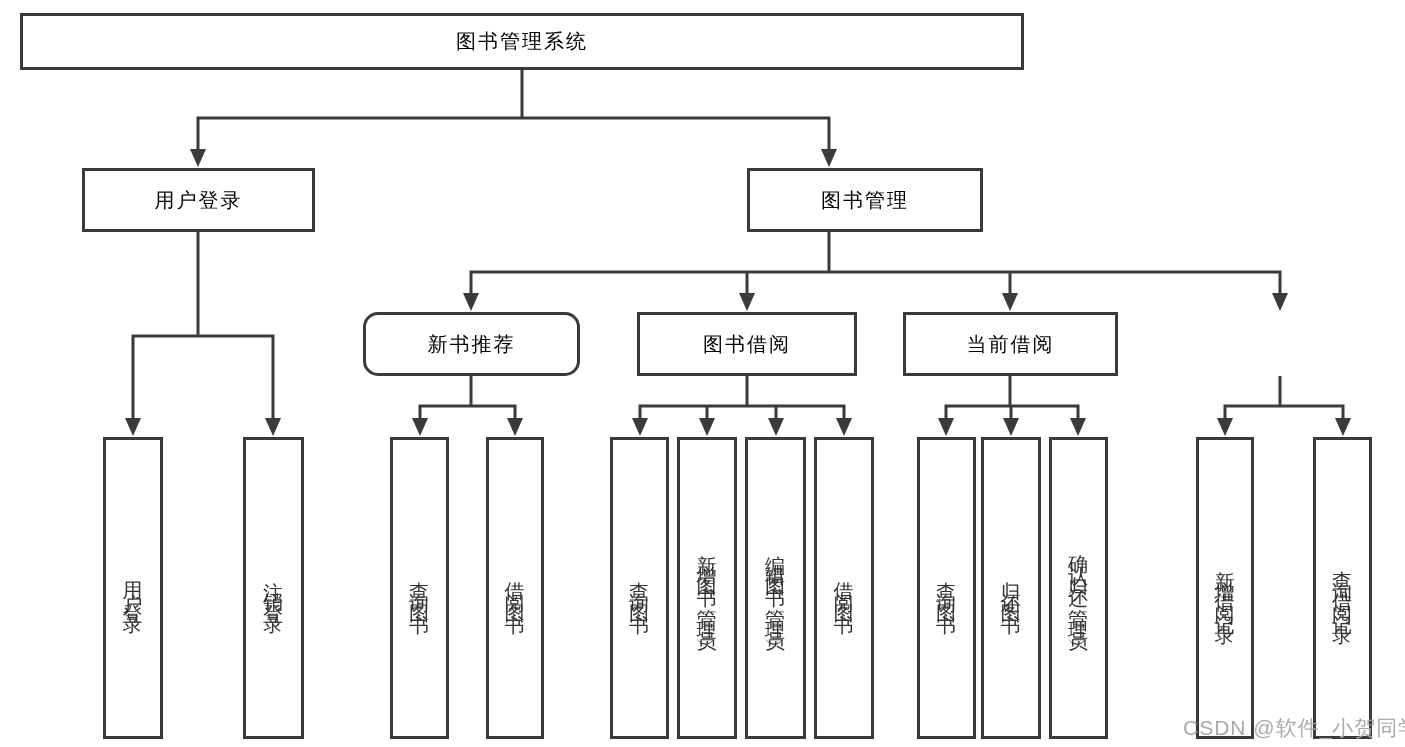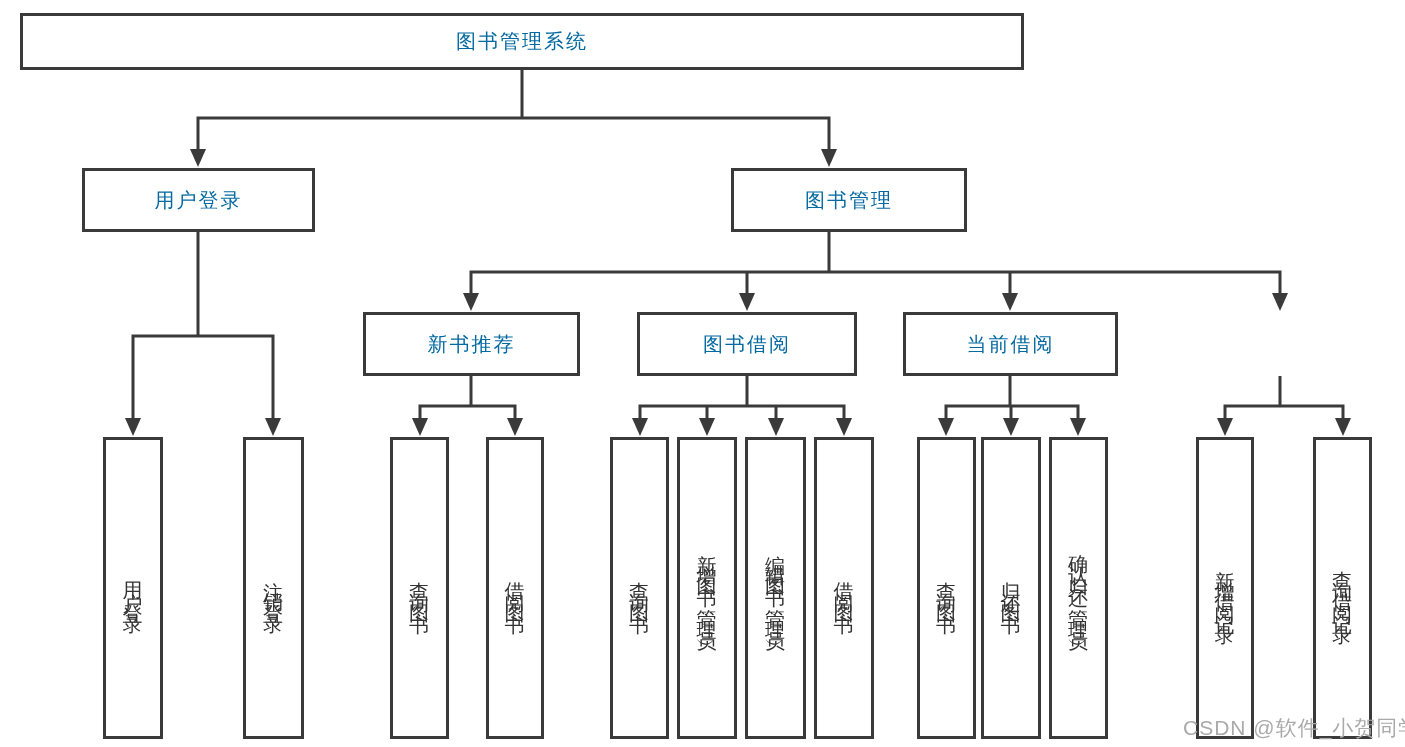--- a/index.html
+++ b/index.html
@@ -23,21 +23,21 @@
   }
   .hbox {
     position: absolute;
     box-sizing: border-box;
     border: 3px solid #3a3a3a;
     background: #ffffff;
     display: flex;
     align-items: center;
     justify-content: center;
     font-size: 20px;
-    color: #0369a1;
+    color: #000000;
     letter-spacing: 2px;
     white-space: nowrap;
   }
   .vbox {
     position: absolute;
     box-sizing: border-box;
     border: 3px solid #3a3a3a;
     background: #ffffff;
     top: 437px;
     height: 302px;
@@ -110,23 +110,23 @@
       <polygon points="1070,418 1086,418 1078,436"></polygon>
 
       <polygon points="1217,418 1233,418 1225,436"></polygon>
       <polygon points="1335,418 1351,418 1343,436"></polygon>
     </g>
   </svg>
 
   <div class="hbox" style="left:20px; top:13px; width:1004px; height:57px;">图书管理系统</div>
 
   <div class="hbox" style="left:82px; top:168px; width:233px; height:64px;">用户登录</div>
-  <div class="hbox" style="left:731px; top:168px; width:236px; height:64px;">图书管理</div>
+  <div class="hbox" style="left:747px; top:168px; width:236px; height:64px;">图书管理</div>
 
-  <div class="hbox" style="left:363px; top:312px; width:217px; height:64px;">新书推荐</div>
+  <div class="hbox" style="left:363px; top:312px; width:217px; height:64px;border-radius:15px;">新书推荐</div>
   <div class="hbox" style="left:903px; top:312px; width:215px; height:64px;">当前借阅</div>
   <div class="hbox" style="left:637px; top:312px; width:220px; height:64px;">图书借阅</div>
 
   <div class="vbox" style="left:103px; width:60px;">用户登录</div>
   <div class="vbox" style="left:243px; width:61px;">注销登录</div>
 
   <div class="vbox" style="left:390px; width:59px;">查询图书</div>
   <div class="vbox" style="left:486px; width:58px;">借阅图书</div>
 
   <div class="vbox" style="left:610px; width:59px;">查询图书</div>

